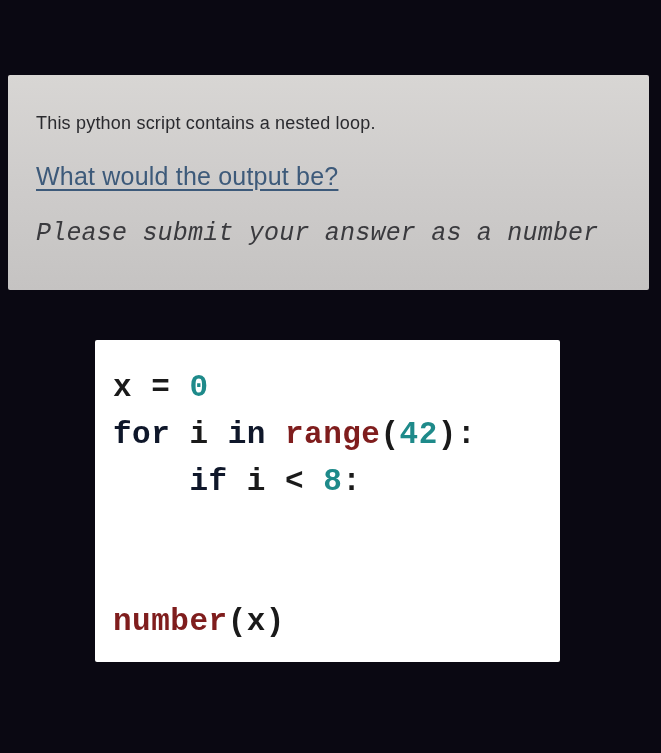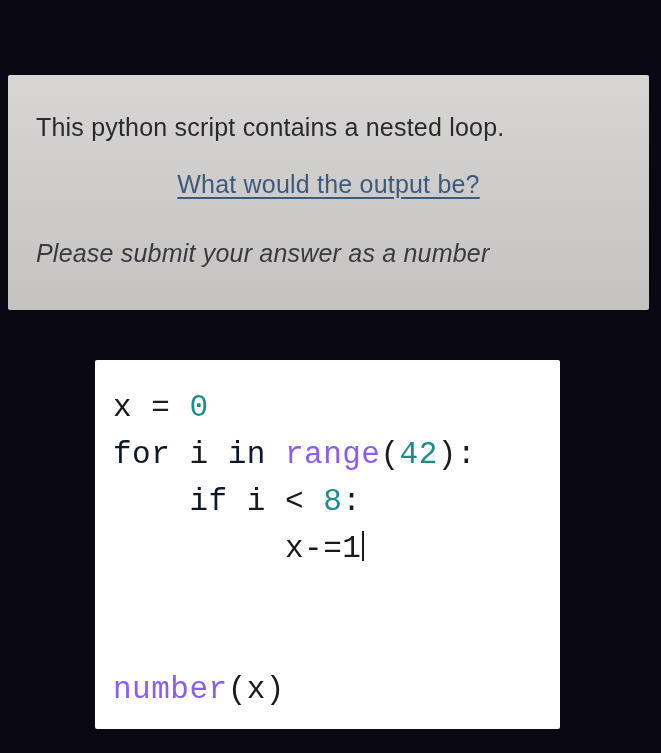--- a/index.html
+++ b/index.html
@@ -38,60 +38,60 @@
       position: absolute;
       bottom: -6px;
       left: 0;
       right: 0;
       height: 12px;
       background: radial-gradient(ellipse 25% 100% at 20% 100%, #0a0812 40%, transparent 42%),
                   radial-gradient(ellipse 35% 100% at 55% 100%, #0a0812 30%, transparent 32%),
                   radial-gradient(ellipse 20% 100% at 88% 100%, #0a0812 30%, transparent 32%);
     }
     .question-line1 {
-      font-size: 25px;
+      font-size: 18px;
       color: #2a2a2e;
       margin-bottom: 28px;
       letter-spacing: 0.2px;
     }
     .question-line2 {
       font-size: 25px;
       color: #3d5a7a;
       text-decoration: underline;
       text-underline-offset: 4px;
-      margin-bottom: 40px;
+      margin-bottom: 28px;
       letter-spacing: 0.2px;
-      text-align: center;
     }
     .question-line3 {
       font-size: 25px;
       color: #3a3a3e;
       font-style: italic;
       letter-spacing: 0.2px;
+      font-family: Liberation Mono, monospace;
     }
     .code-card {
       margin-top: 50px;
       margin-left: 95px;
       width: 465px;
       background: #ffffff;
       padding: 24px 18px 16px 18px;
       border-radius: 2px;
       font-family: "Courier New", Courier, monospace;
       font-size: 31px;
-      font-weight: normal;
+      font-weight: bold;
       line-height: 1.52;
       color: #1a1a1a;
       letter-spacing: 0.5px;
     }
     .code-line {
       white-space: pre;
     }
     .kw-orange { color: #0f172a; }
     .kw-teal { color: #1e8a8a; }
-    .kw-purple { color: #8b5cf6; }
+    .kw-purple { color: #7f1d1d; }
     .cursor {
       display: inline-block;
       width: 2px;
       height: 30px;
       background: #1a1a1a;
       vertical-align: -4px;
       margin-left: 1px;
     }
     .code-blank {
       height: 46px;
@@ -103,17 +103,16 @@
 <div class="question-card">
   <p class="question-line1">This python script contains a nested loop.</p>
   <p class="question-line2">What would the output be?</p>
   <p class="question-line3">Please submit your answer as a number</p>
 </div>
 
 <div class="code-card">
   <div class="code-line"><span>x </span><span>= </span><span class="kw-teal">0</span></div>
   <div class="code-line"><span class="kw-orange">for</span><span> i </span><span class="kw-orange">in</span><span> </span><span class="kw-purple">range</span><span>(</span><span class="kw-teal">42</span><span>):</span></div>
   <div class="code-line"><span>    </span><span class="kw-orange">if</span><span> i </span><span>&lt; </span><span class="kw-teal">8</span><span>:</span></div>
-  <div class="code-line"><span>         </span><span>x-=1</span><span class="cursor"></span></div>
   <div class="code-line"><span>    </span></div>
   <div class="code-blank"></div>
   <div class="code-line"><span class="kw-purple">number</span><span>(</span><span>x</span><span>)</span></div>
 </div>
 
 </body></html>

